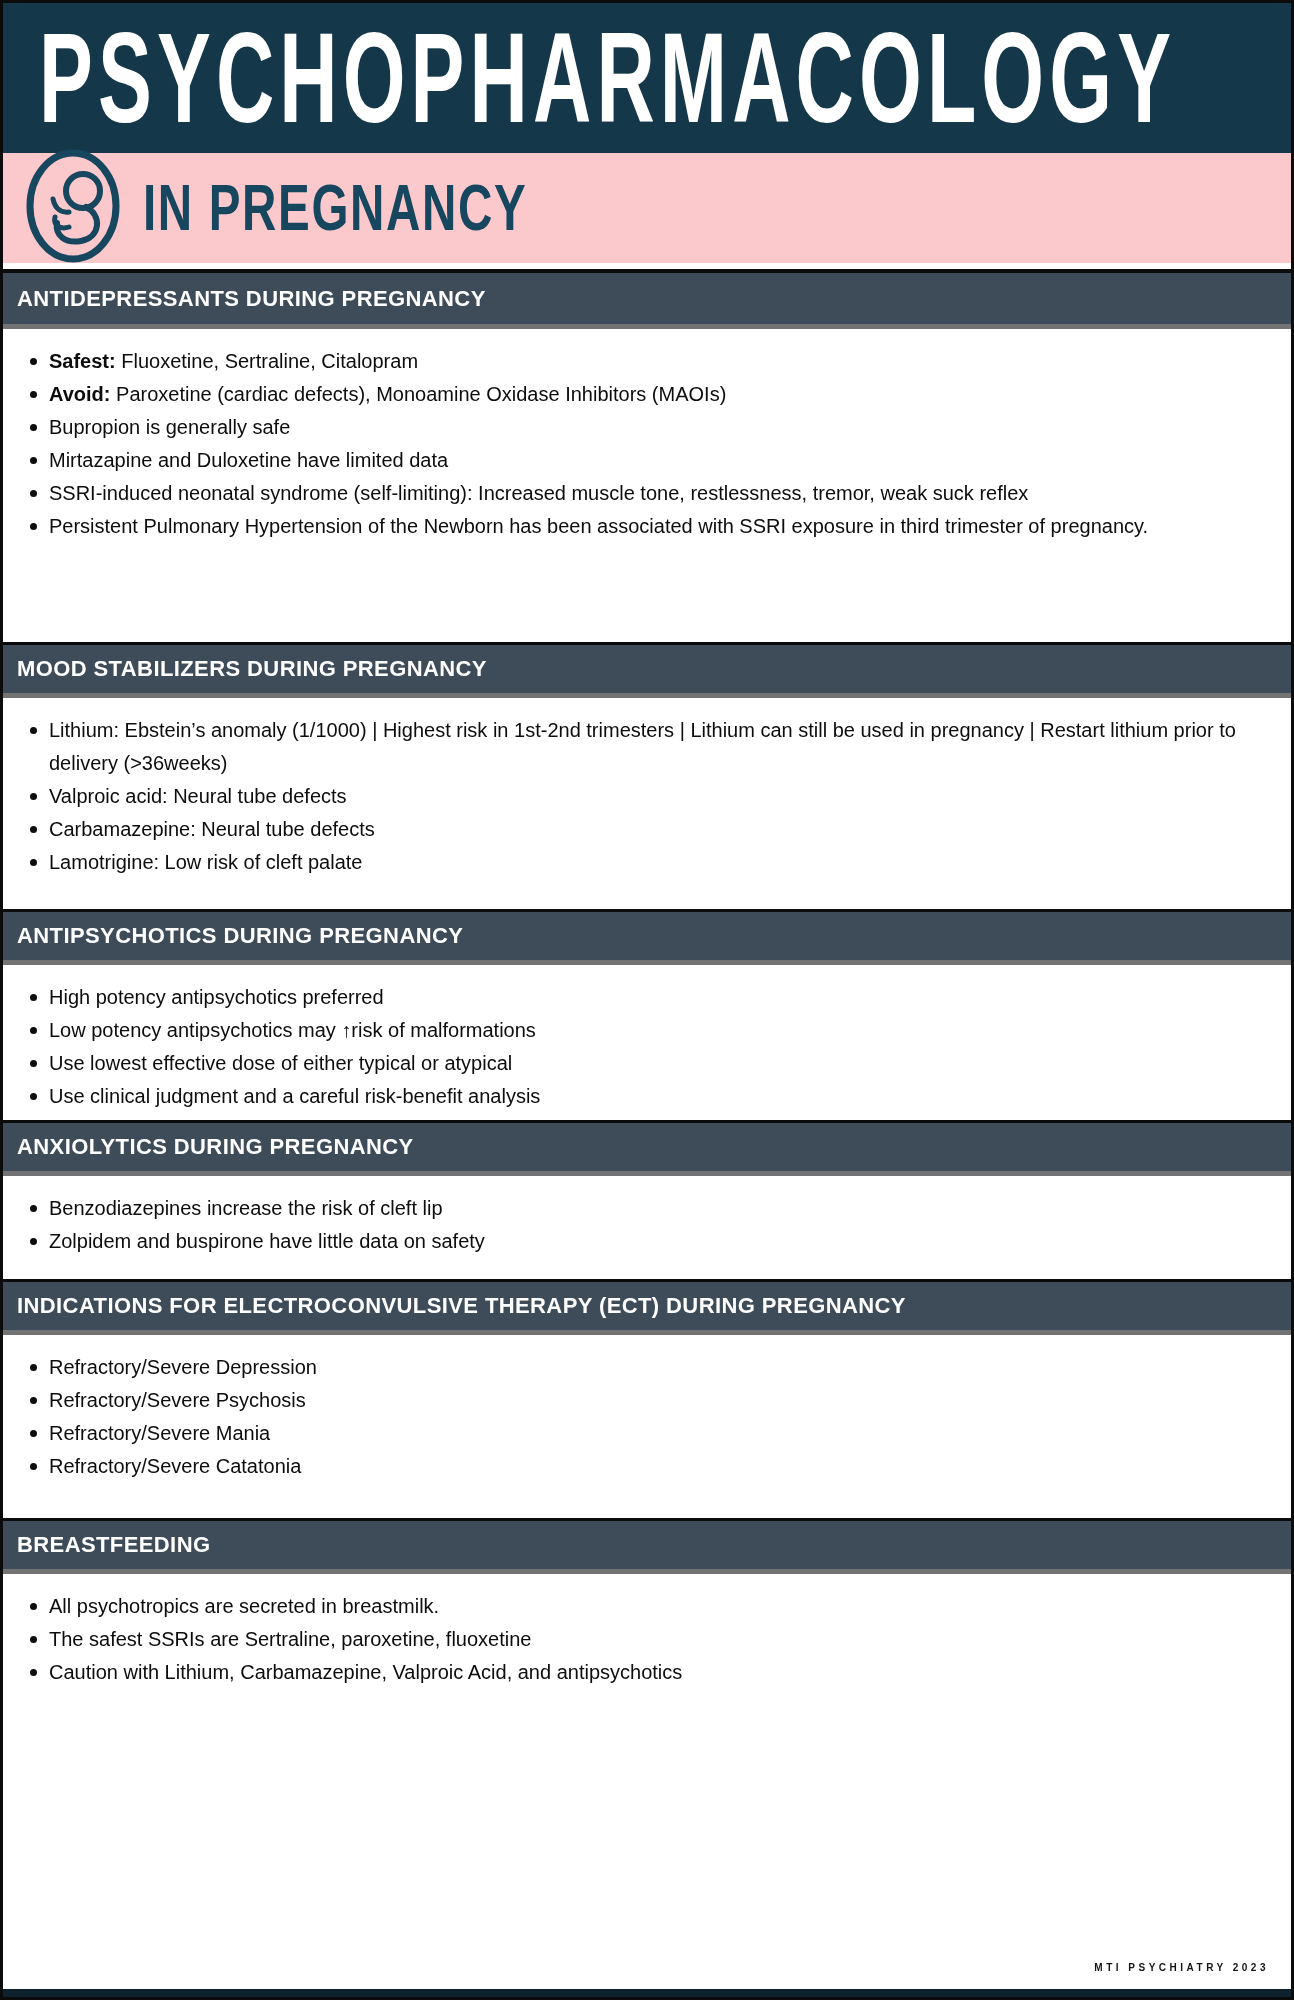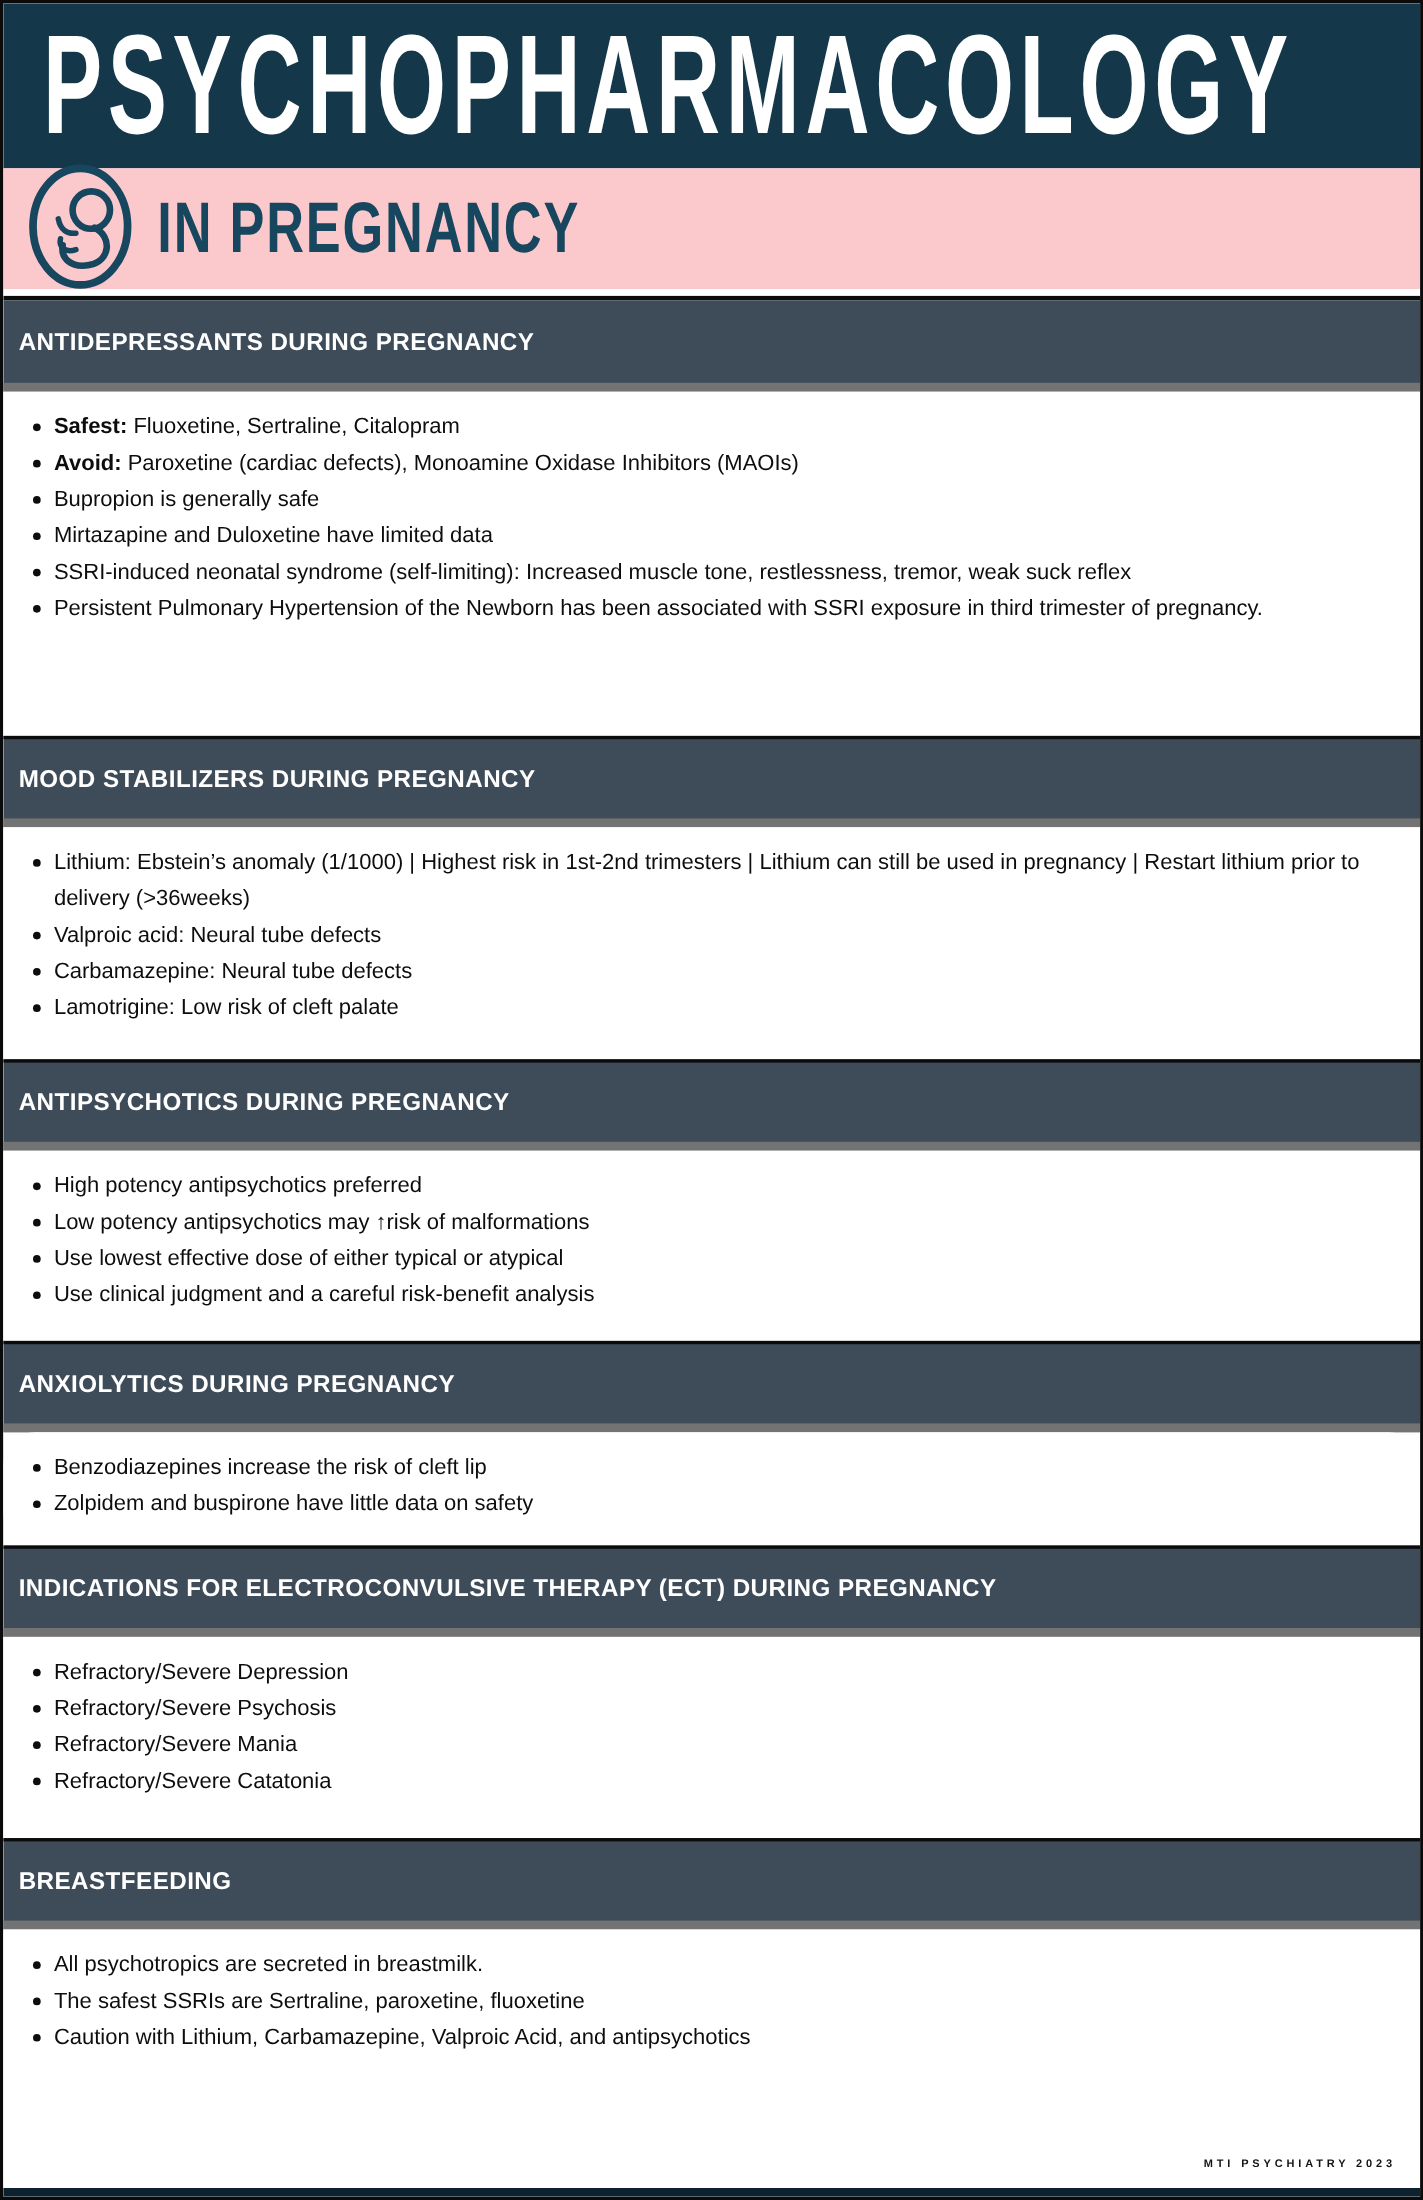--- a/index.html
+++ b/index.html
@@ -37,23 +37,23 @@
   .gap{ height:6px; background:#ffffff; flex:none; }
   
   .sections{
     flex:1; position:relative;
     border-top:4px solid #0b0b0b;
     display:flex; flex-direction:column;
     background:#ffffff;
   }
   #sections-container{ display:flex; flex-direction:column; flex:1; }
   .sec-header{
-    height:83px; flex:none;
+    height:56px; flex:none;
     background:#3E4B59;
-    border-top:3px solid #0b0b0b; border-bottom:8px solid #737373;
+    border-top:3px solid #0b0b0b; border-bottom:5px solid #737373;
     display:flex; align-items:center;
     padding:0 14px;
   }
   .sec-header.first{ border-top:none; }
   .sec-header span{
     color:#ffffff; font-weight:700; font-size:22px; letter-spacing:0.4px;
   }
   .sec-body{ background:#ffffff; flex:none; padding:16px 30px 0 0; }
   .sec-body.grow{ flex:1; }
   .sec-body ul{ list-style:none; }
@@ -122,21 +122,21 @@
           <ul>
             <li>Lithium: Ebstein’s anomaly (1/1000) | Highest risk in 1st-2nd trimesters | Lithium can still be used in pregnancy | Restart lithium prior to delivery (&gt;36weeks)</li>
             <li>Valproic acid: Neural tube defects</li>
             <li>Carbamazepine: Neural tube defects</li>
             <li>Lamotrigine: Low risk of cleft palate</li>
           </ul>
         </div>
         <div class="sec-header">
           <span>ANTIPSYCHOTICS DURING PREGNANCY</span>
         </div>
-        <div class="sec-body" style="height: 173px;">
+        <div class="sec-body" style="height: 155px;">
           <ul>
             <li>High potency antipsychotics preferred</li>
             <li>Low potency antipsychotics may ↑risk of malformations</li>
             <li>Use lowest effective dose of either typical or atypical</li>
             <li>Use clinical judgment and a careful risk-benefit analysis</li>
           </ul>
         </div>
         <div class="sec-header">
           <span>ANXIOLYTICS DURING PREGNANCY</span>
         </div>

